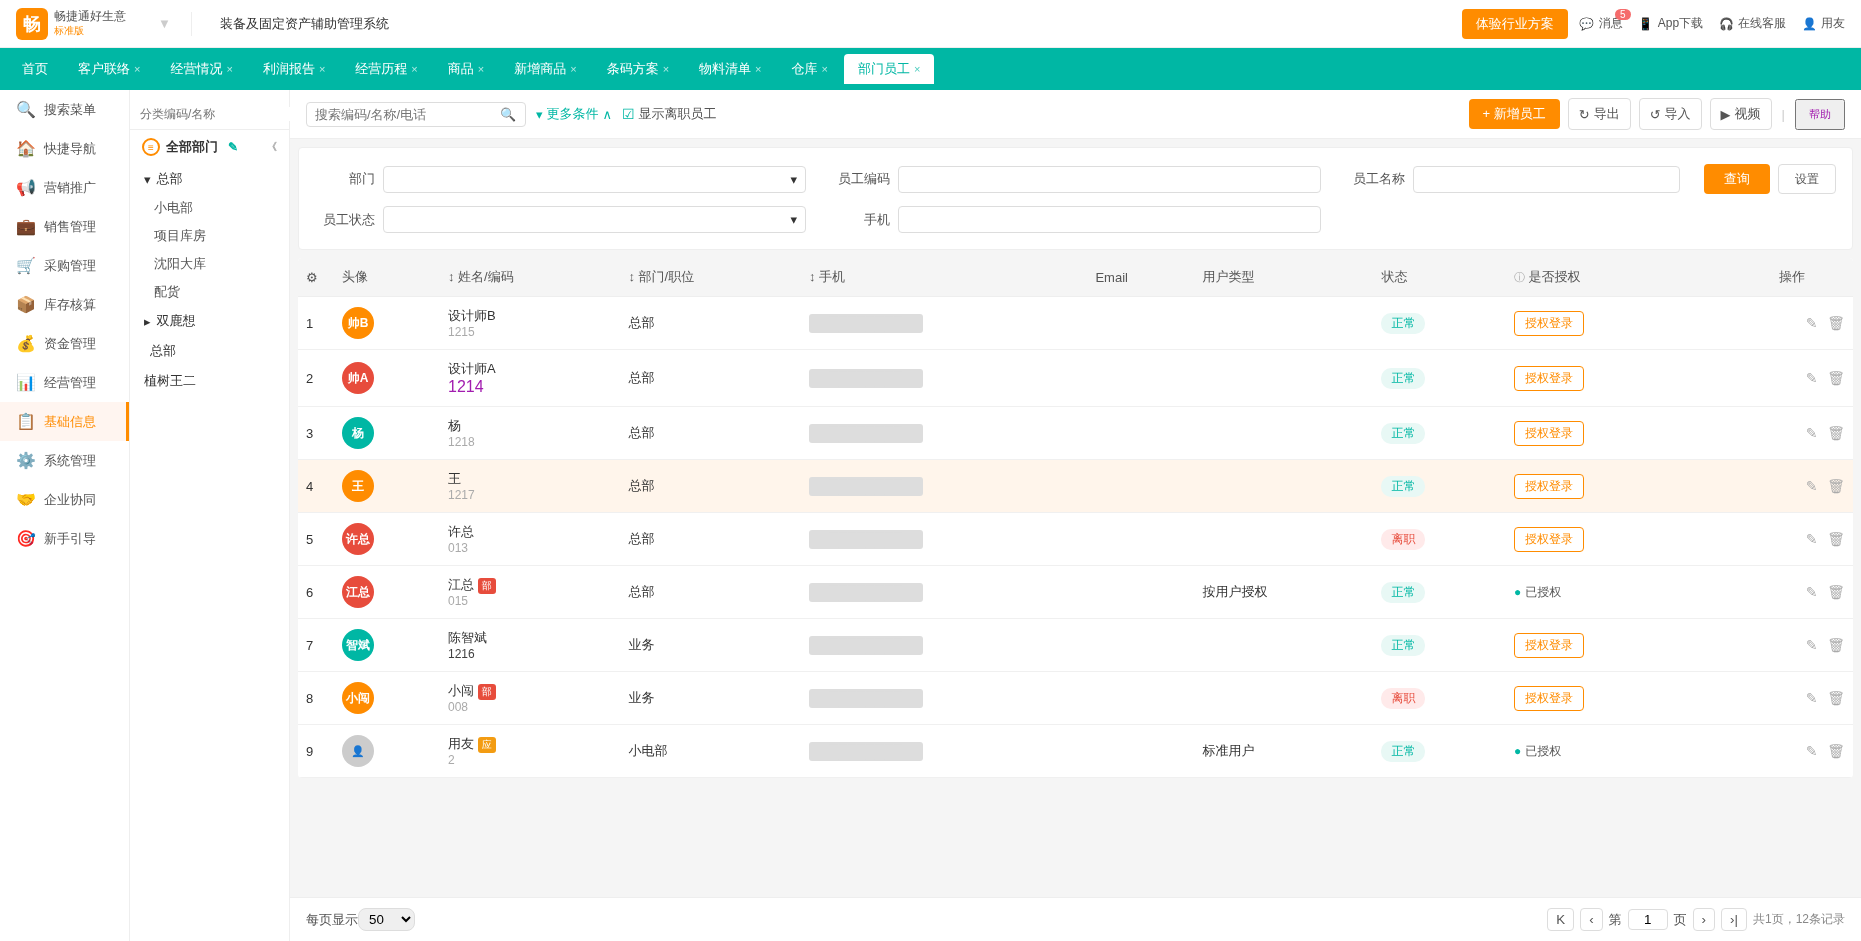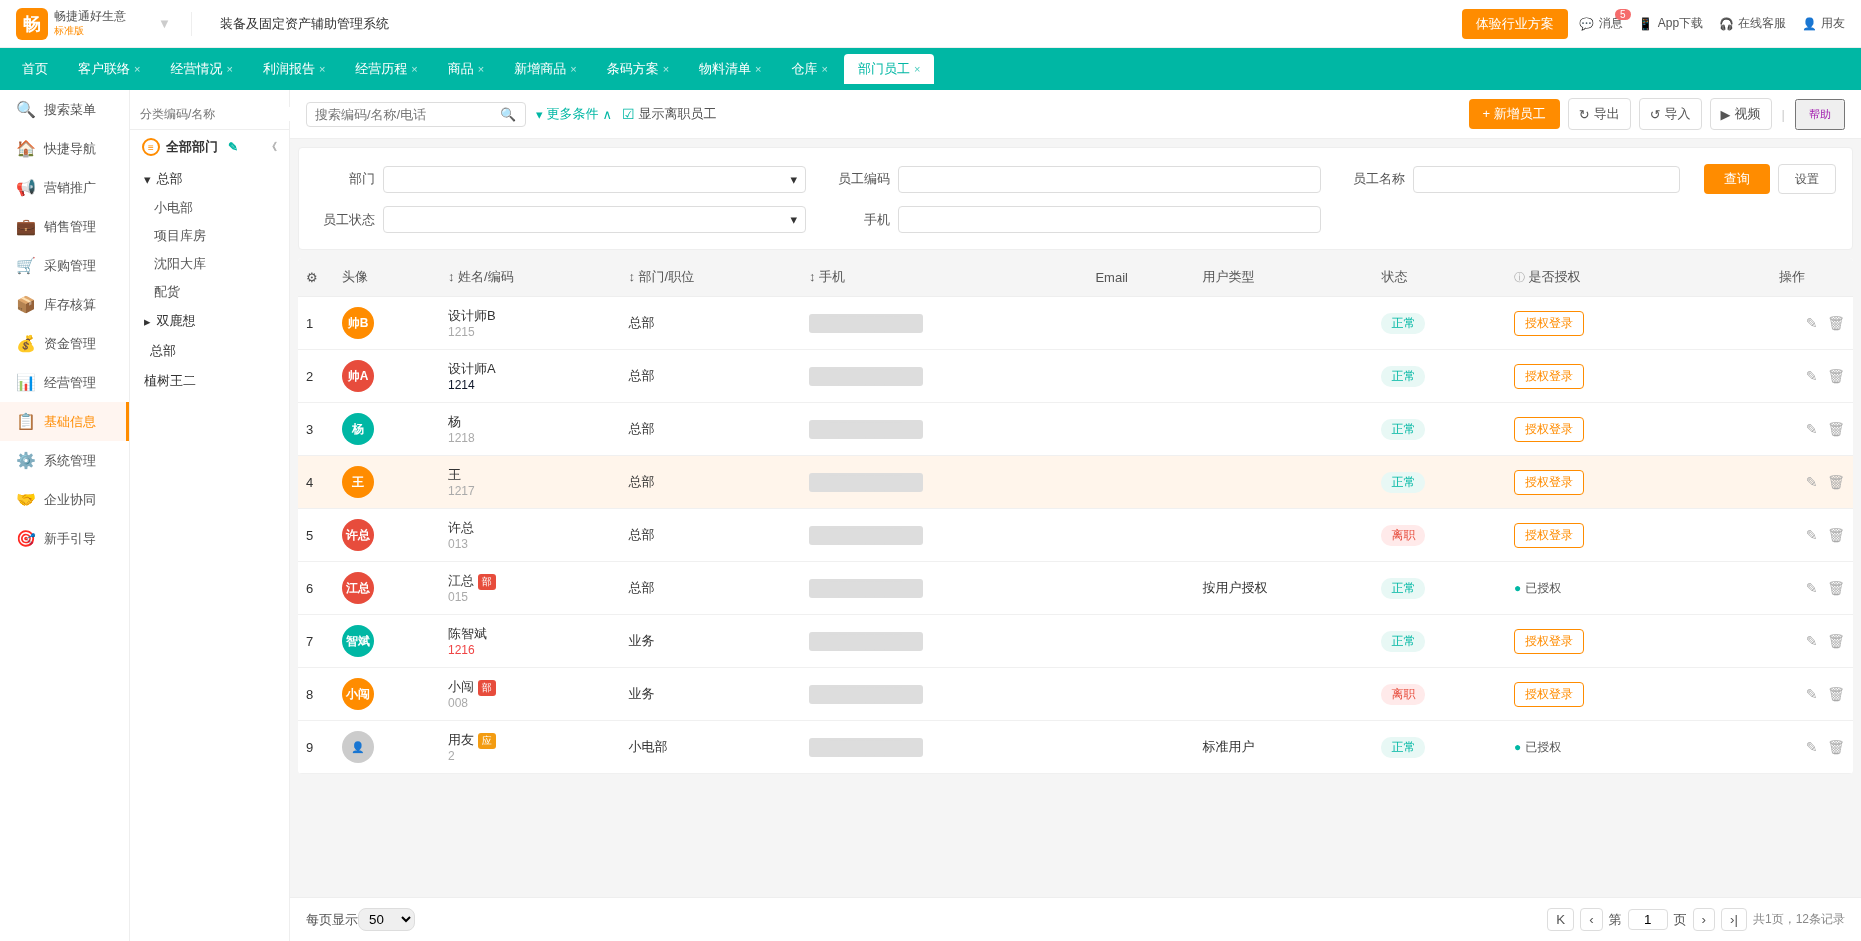--- a/index.html
+++ b/index.html
@@ -358,21 +358,21 @@
       <span class="op-btn" title="删除" style="margin-left:6px;">🗑</span>
     </td>
   </tr>
             <tr>
     <td>2</td>
     <td>
                 <div class="avatar" style="background:#e74c3c;font-size:12px;">帅A</div>
               </td>
     <td>
       <div>设计师A </div>
-      <div style="color:#0f172a;font-size:12px;">1214</div>
+      <div style="color:#a21caf;font-size:16px;">1214</div>
     </td>
     <td>总部</td>
     <td>
       <span class="blur-text" style="background:#ddd;color:#ddd;border-radius:3px;padding:2px 20px;">████████</span>
     </td>
     <td></td>
     <td></td>
     <td>
       <span class="status-badge status-normal">正常</span>
     </td>
@@ -487,21 +487,21 @@
       <span class="op-btn" title="删除" style="margin-left:6px;">🗑</span>
     </td>
   </tr>
             <tr>
     <td>7</td>
     <td>
                 <div class="avatar" style="background:#00b7a4;font-size:12px;">智斌</div>
               </td>
     <td>
       <div>陈智斌 </div>
-      <div style="color:#ef4444;font-size:12px;">1216</div>
+      <div style="color:#404040;font-size:12px;">1216</div>
     </td>
     <td>业务</td>
     <td>
       <span class="blur-text" style="background:#ddd;color:#ddd;border-radius:3px;padding:2px 20px;">████████</span>
     </td>
     <td></td>
     <td></td>
     <td>
       <span class="status-badge status-normal">正常</span>
     </td>

